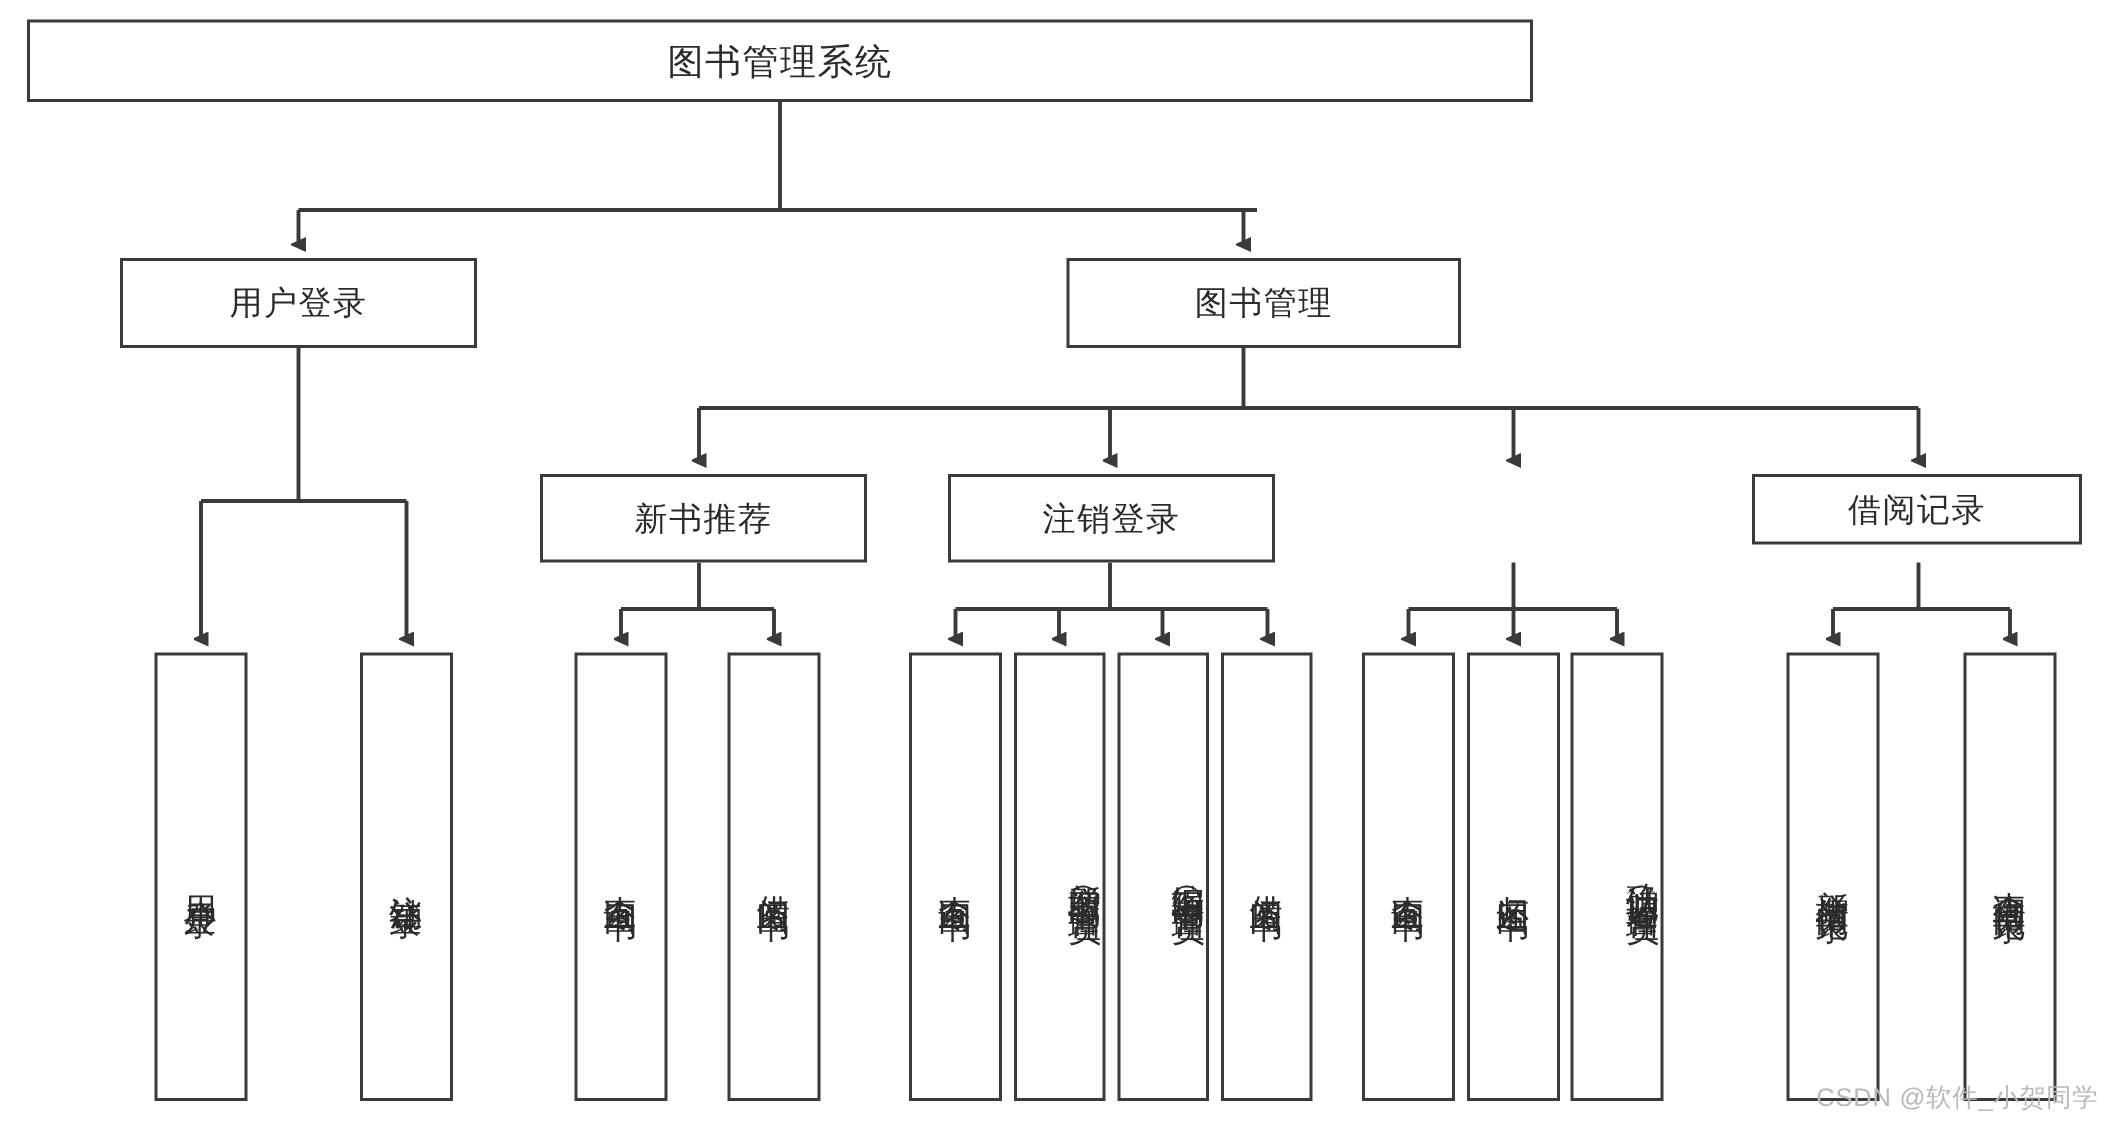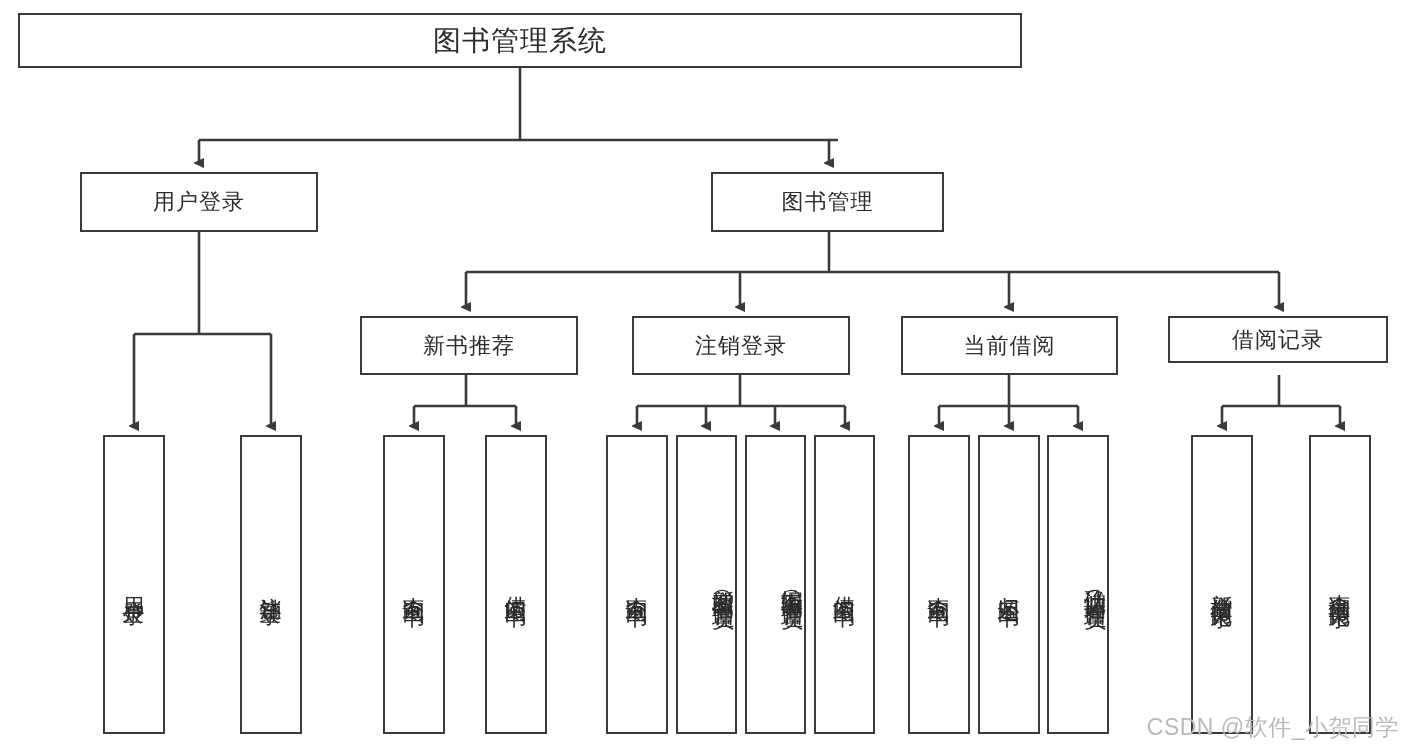--- a/index.html
+++ b/index.html
@@ -36,28 +36,28 @@
     line-height:1.05;
     padding-top:6px;
     padding-bottom:6px;
     align-items:flex-start;
     justify-content:center;
   }
   .node.vert.tall{
     align-items:center;
   }
   #title-node{
-    font-size:28px;
+    font-size:24px;
     text-align:right;
   }
   .watermark{
     position:absolute;
     right:6px;
     bottom:4px;
-    font-size:23px;
+    font-size:17px;
     color:#b9b9b9;
     letter-spacing:0.5px;
     white-space:nowrap;
     pointer-events:none;
   }
   svg.conn{
     position:absolute;left:0;top:0;
     width:1405px;height:747px;
     pointer-events:none;
   }
@@ -113,25 +113,24 @@
       <path d="M1279,375 L1279,406"></path>
       <path d="M1222,406 L1340,406"></path>
       <path d="M1222,406 L1222,426" marker-end="url(#arrow)"></path>
       <path d="M1340,406 L1340,426" marker-end="url(#arrow)"></path>
     </g>
   </svg>
 
   <div class="node horiz" id="title-node" style="left:18px;top:13px;width:1004px;height:55px;">图书管理系统</div>
 
   <div class="node horiz" style="left:80px;top:172px;width:238px;height:60px;">用户登录</div>
-  <div class="node horiz" style="left:711px;top:172px;width:233px;height:60px;">图书管理</div>
+  <div class="node horiz" style="left:711px;top:172px;width:263px;height:60px;">图书管理</div>
 
   <div class="node horiz" style="left:360px;top:316px;width:218px;height:59px;font-family:Liberation Serif, serif;">新书推荐</div>
   <div class="node horiz" style="left:632px;top:316px;width:218px;height:59px;">注销登录</div>
-  <div class="node horiz" style="left:901px;top:316px;width:217px;height:59px;">当前借阅</div>
   <div class="node horiz" style="left:1168px;top:316px;width:220px;height:47px;">借阅记录</div>
 
   <div class="node vert tall" style="left:103px;top:435px;width:62px;height:299px;">用户登录</div>
   <div class="node vert tall" style="left:240px;top:435px;width:62px;height:299px;">注销登录</div>
 
   <div class="node vert tall" style="left:383px;top:435px;width:62px;height:299px;">查询图书</div>
   <div class="node vert tall" style="left:485px;top:435px;width:62px;height:299px;">借阅图书</div>
 
   <div class="node vert tall" style="left:606px;top:435px;width:62px;height:299px;">查询图书</div>
   <div class="node vert" style="left:676px;top:435px;width:61px;height:299px;">新增图书（管理员）</div>

